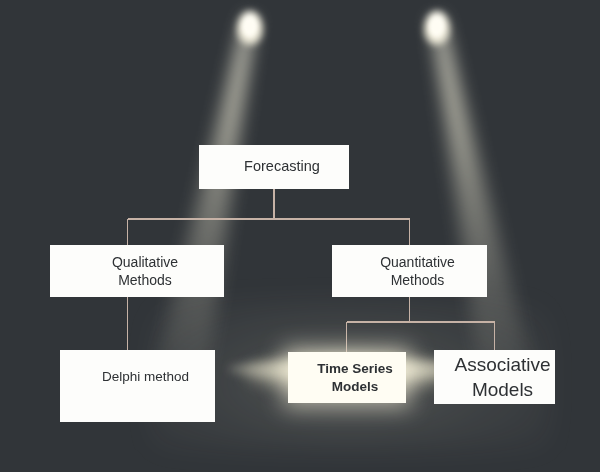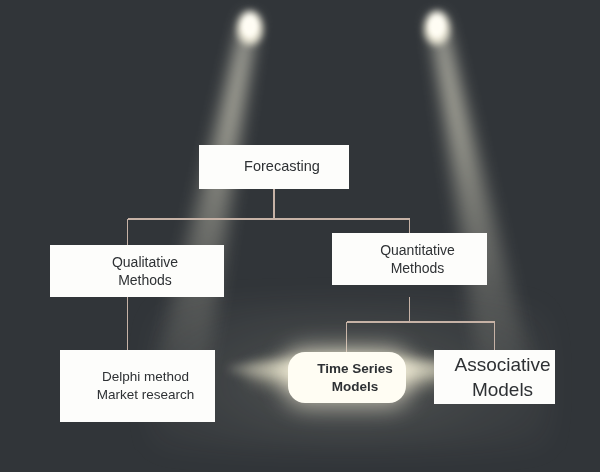--- a/index.html
+++ b/index.html
@@ -122,24 +122,24 @@
     color: #2e3134;
     background: #fdfdfb;
     box-sizing: border-box;
     line-height: 1.32;
     padding-left: 16px;
   }
   .node .txt { display: block; padding: 0 6px; }
 
   #node-forecasting { left: 199px; top: 145px; width: 150px; height: 44px; font-size: 14.5px; }
   #node-qualitative { left: 50px;  top: 245px; width: 174px; height: 52px; font-size: 14px; }
-  #node-quantitative{ left: 332px; top: 233px; width: 155px; height: 52px; font-size: 14px; }
+  #node-quantitative{ left: 332px; top: 245px; width: 155px; height: 52px; font-size: 14px; }
   #node-delphi      { left: 60px;  top: 350px; width: 155px; height: 72px; font-size: 13.5px; }
   #node-timeseries  { left: 288px; top: 352px; width: 118px; height: 51px; font-size: 13.5px;
-                      font-weight: bold; background: #fffdf3; border-radius: 17px; }
+                      font-weight: bold; background: #fffdf3; }
   #node-associative { left: 434px; top: 350px; width: 121px; height: 54px; font-size: 19px; }
 
   .spot-shadow {
     box-shadow: 0 0 22px 5px rgba(255,250,225,.55);
   }
 </style>
 </head>
 <body>
 
 <div id="stage">
@@ -196,21 +196,21 @@
   <div class="node" id="node-quantitative">
     <span class="txt">
       <span>Quantitative</span><br>
       <span>Methods</span>
     </span>
   </div>
 
   <div class="node" id="node-delphi">
     <span class="txt">
       <span>Delphi method</span><br>
-      <span>Market research</span><br>
+      <br>
     </span>
   </div>
 
   <div class="node spot-shadow" id="node-timeseries">
     <span class="txt">
       <span>Time Series</span><br>
       <span>Models</span>
     </span>
   </div>
 

